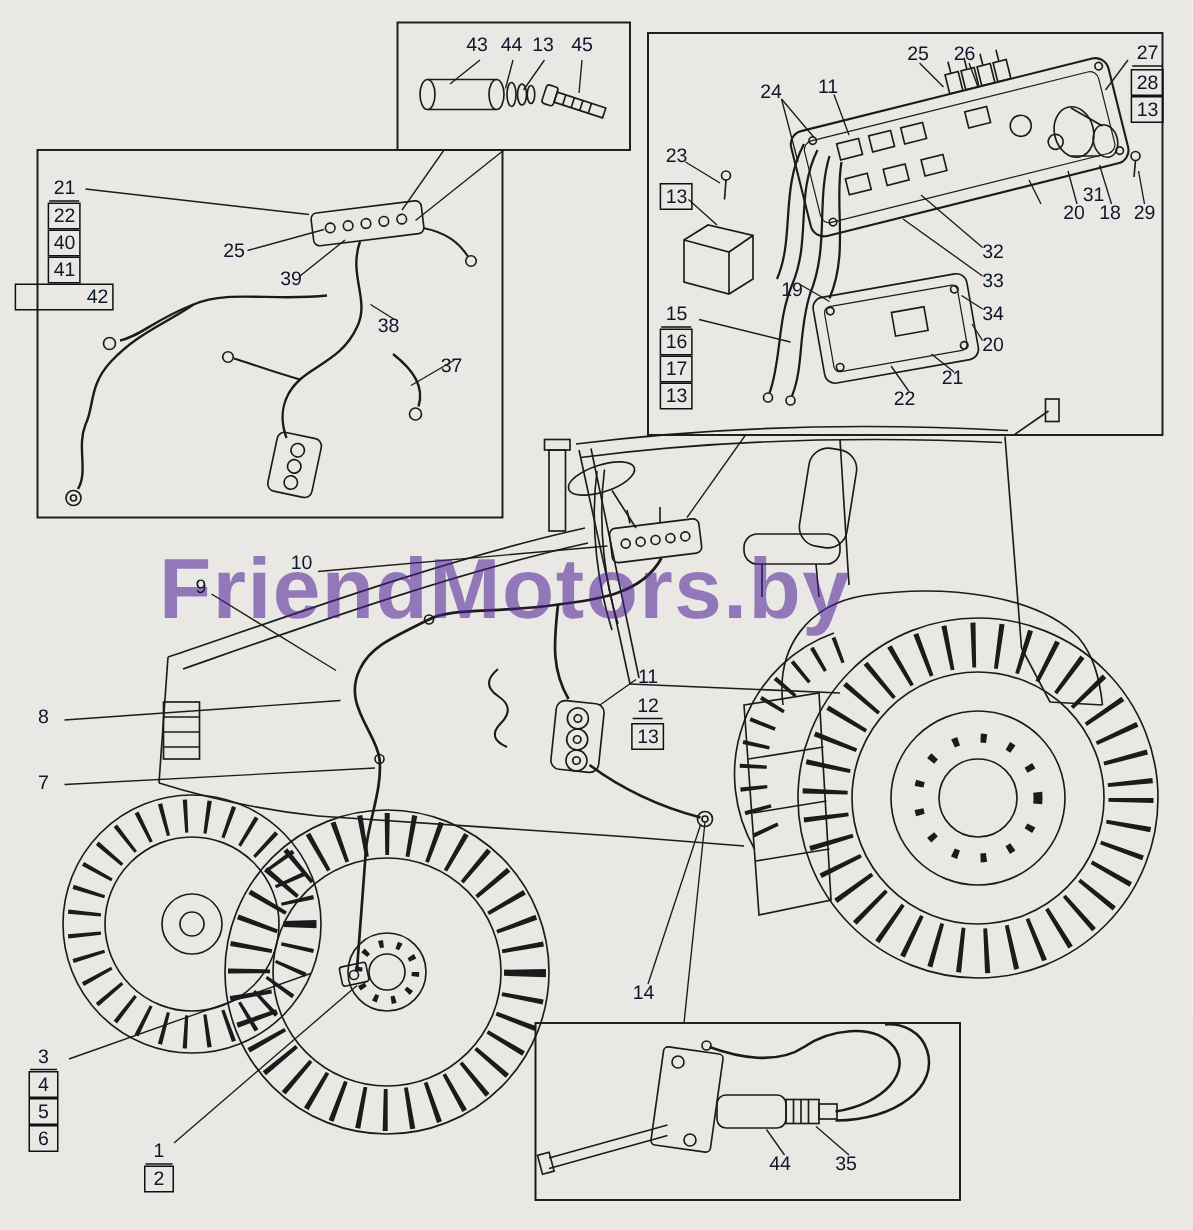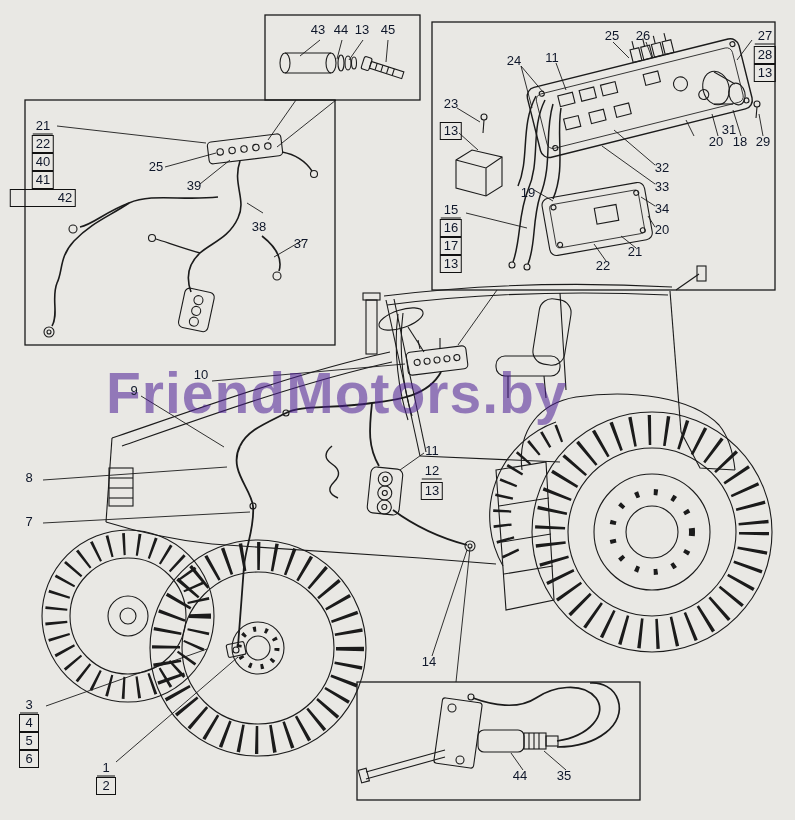--- a/index.html
+++ b/index.html
@@ -312,21 +312,21 @@
       <div class="callout plain" style="left: 341px; top: 30px;">44</div>
       <div class="callout plain" style="left: 362px; top: 30px;">13</div>
       <div class="callout plain" style="left: 388px; top: 30px;">45</div>
       <div class="callout underline" style="left: 43px; top: 126px;">21</div>
       <div class="callout boxed" style="left: 43px; top: 144px;">22</div>
       <div class="callout boxed" style="left: 43px; top: 162px;">40</div>
       <div class="callout boxed" style="left: 43px; top: 180px;">41</div>
       <div class="callout boxed" style="left: 43px; top: 198px; padding-left: 47px;">42</div>
       <div class="callout plain" style="left: 156px; top: 167px;">25</div>
       <div class="callout plain" style="left: 194px; top: 186px;">39</div>
-      <div class="callout plain" style="left: 259px; top: 217px; margin-top: 10px;">38</div>
+      <div class="callout plain" style="left: 259px; top: 217px;">38</div>
       <div class="callout plain" style="left: 301px; top: 244px;">37</div>
       <div class="callout plain" style="left: 612px; top: 36px;">25</div>
       <div class="callout plain" style="left: 643px; top: 36px;">26</div>
       <div class="callout underline" style="left: 765px; top: 36px;">27</div>
       <div class="callout boxed" style="left: 765px; top: 55px;">28</div>
       <div class="callout boxed" style="left: 765px; top: 73px;">13</div>
       <div class="callout plain" style="left: 514px; top: 61px;">24</div>
       <div class="callout plain" style="left: 552px; top: 58px;">11</div>
       <div class="callout plain" style="left: 451px; top: 104px;">23</div>
       <div class="callout boxed" style="left: 451px; top: 131px;">13</div>

